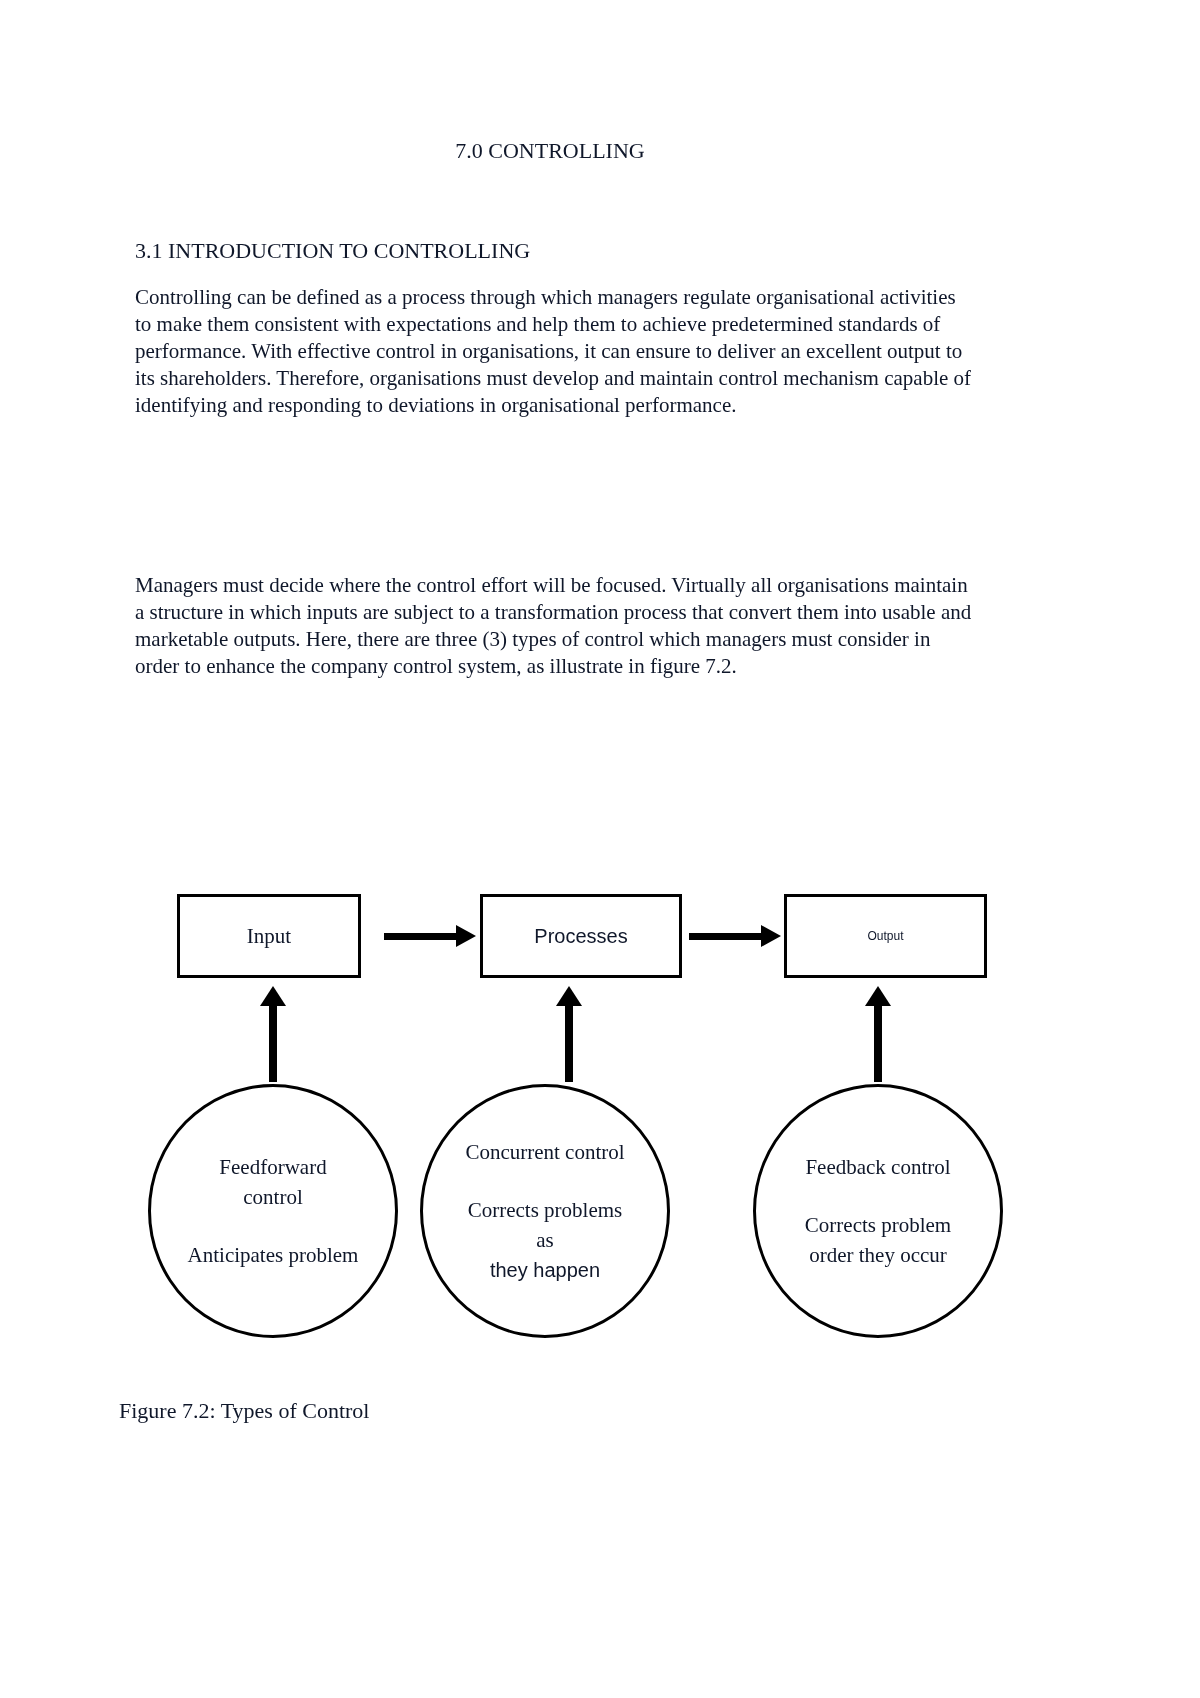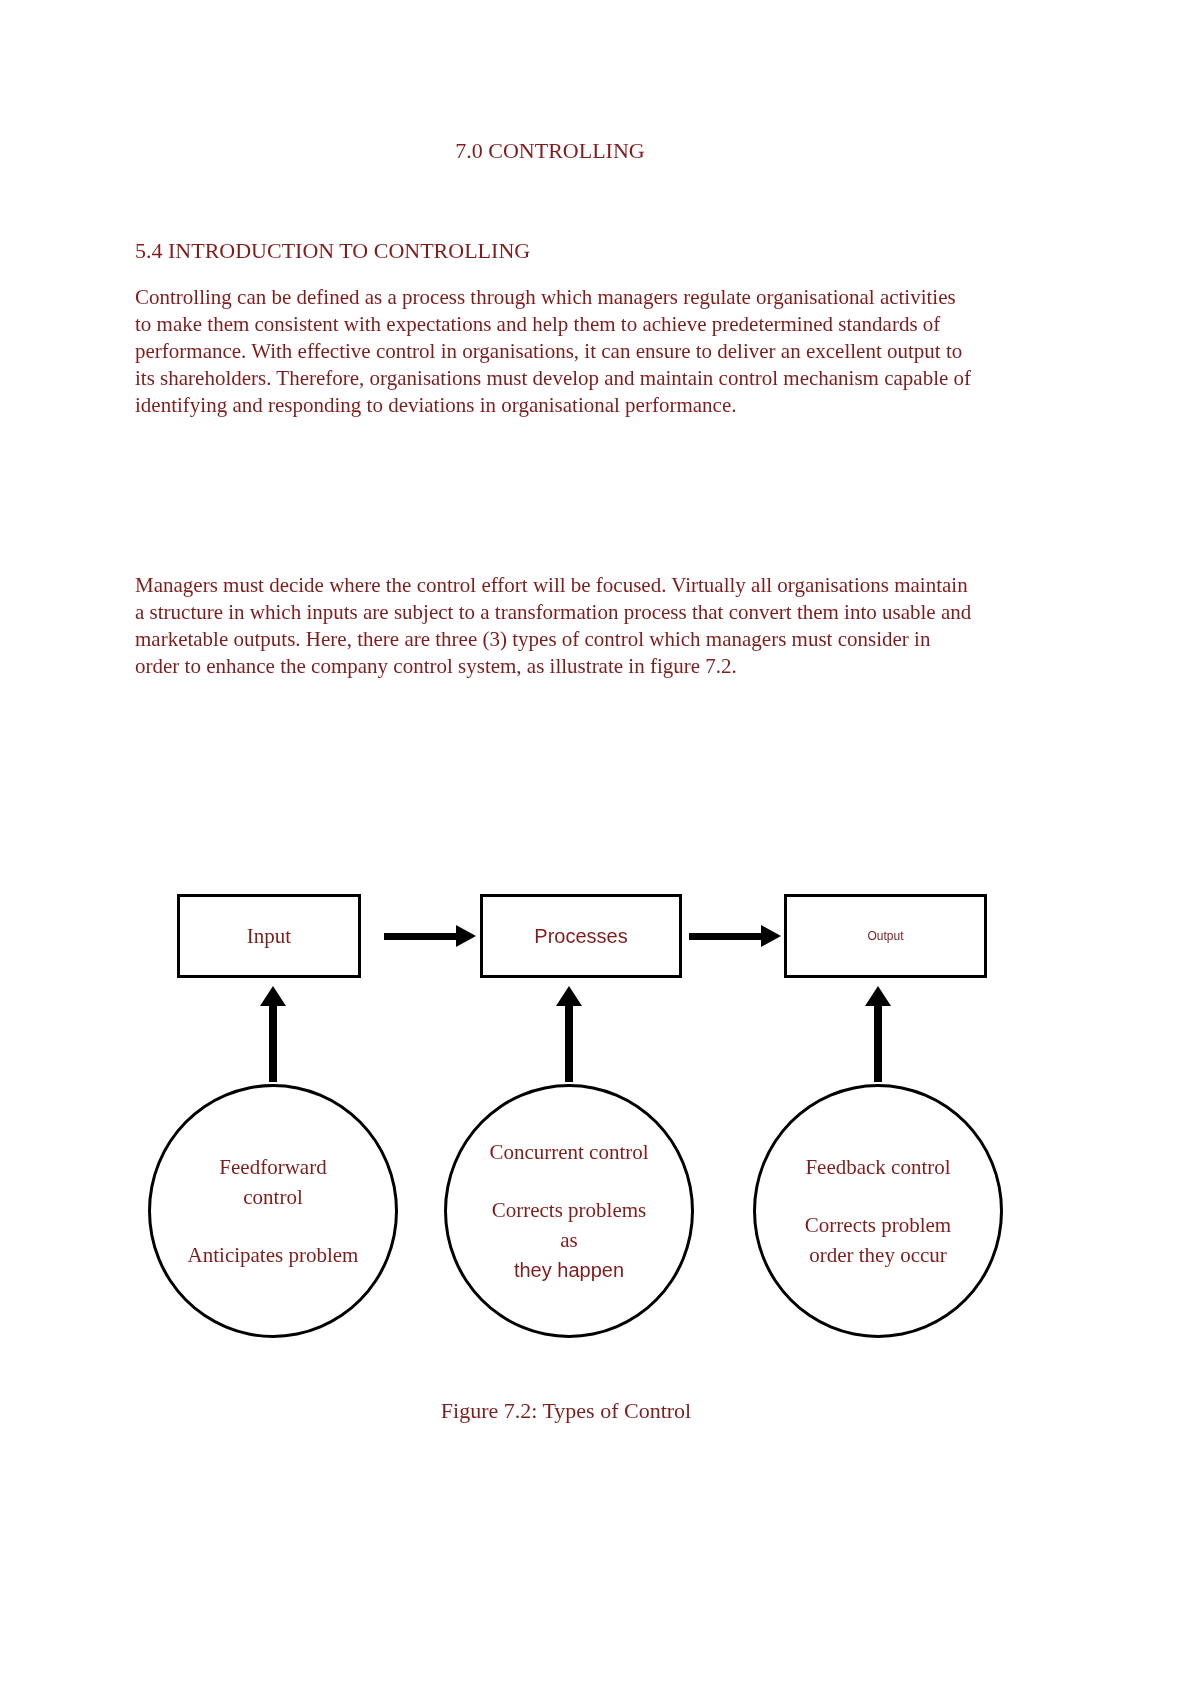--- a/index.html
+++ b/index.html
@@ -1,21 +1,21 @@
 <!DOCTYPE html>
 <html><head>
 <meta charset="utf-8">
 <style>
   html,body{margin:0;padding:0;background:#ffffff;}
   .page{
     position:relative;
     width:1200px;
     height:1698px;
     background:#ffffff;
-    color:#7f1d1d;
+    color:#0f172a;
     font-family:"Liberation Serif", serif;
     overflow:hidden;
   }
   .doc-title{
     position:absolute;
     left:135px; top:138px;
     width:830px;
     text-align:center;
     font-size:22px;
     font-weight:normal;
@@ -99,48 +99,48 @@
     height:254px;
     border:3px solid #000;
     border-radius:50%;
     background:#fff;
     box-sizing:border-box;
     display:flex;
     align-items:center;
     justify-content:center;
   }
   .circle-1{ left:148px; }
-  .circle-2{ left:444px; }
+  .circle-2{ left:420px; }
   .circle-3{ left:753px; }
   .circle-text{
     width:172px;
     text-align:center;
     font-size:21px;
     line-height:30px;
   }
   .circle-name{ margin:0 0 28px 0; }
   .circle-desc{ margin:0; }
   .sans-line{ font-family:"Liberation Sans", sans-serif; font-size:20px; }
 
   .figure-caption{
     position:absolute;
-    left:151px; top:1398px;
+    left:119px; top:1398px;
     width:830px;
-    text-align:center;
+    text-align:left;
     font-size:22px;
   }
 </style>
 </head>
 <body>
 
 <div class="page">
 
   <div class="doc-title">7.0 CONTROLLING</div>
 
-  <div class="section-heading heading-intro">5.4 INTRODUCTION TO CONTROLLING</div>
+  <div class="section-heading heading-intro">3.1 INTRODUCTION TO CONTROLLING</div>
   <div class="body-para para-intro">Controlling can be defined as a process through which managers regulate organisational activities to make them consistent with expectations and help them to achieve predetermined standards of performance. With effective control in organisations, it can ensure to deliver an excellent output to its shareholders. Therefore, organisations must develop and maintain control mechanism capable of identifying and responding to deviations in organisational performance.</div>
 
   <div class="body-para para-types">Managers must decide where the control effort will be focused. Virtually all organisations maintain a structure in which inputs are subject to a transformation process that convert them into usable and marketable outputs. Here, there are three (3) types of control which managers must consider in order to enhance the company control system, as illustrate in figure 7.2.</div>
 
   <div>
 
     <div class="flow-box box-input">
       <span>Input</span>
     </div>
     <div class="flow-box box-processes">

